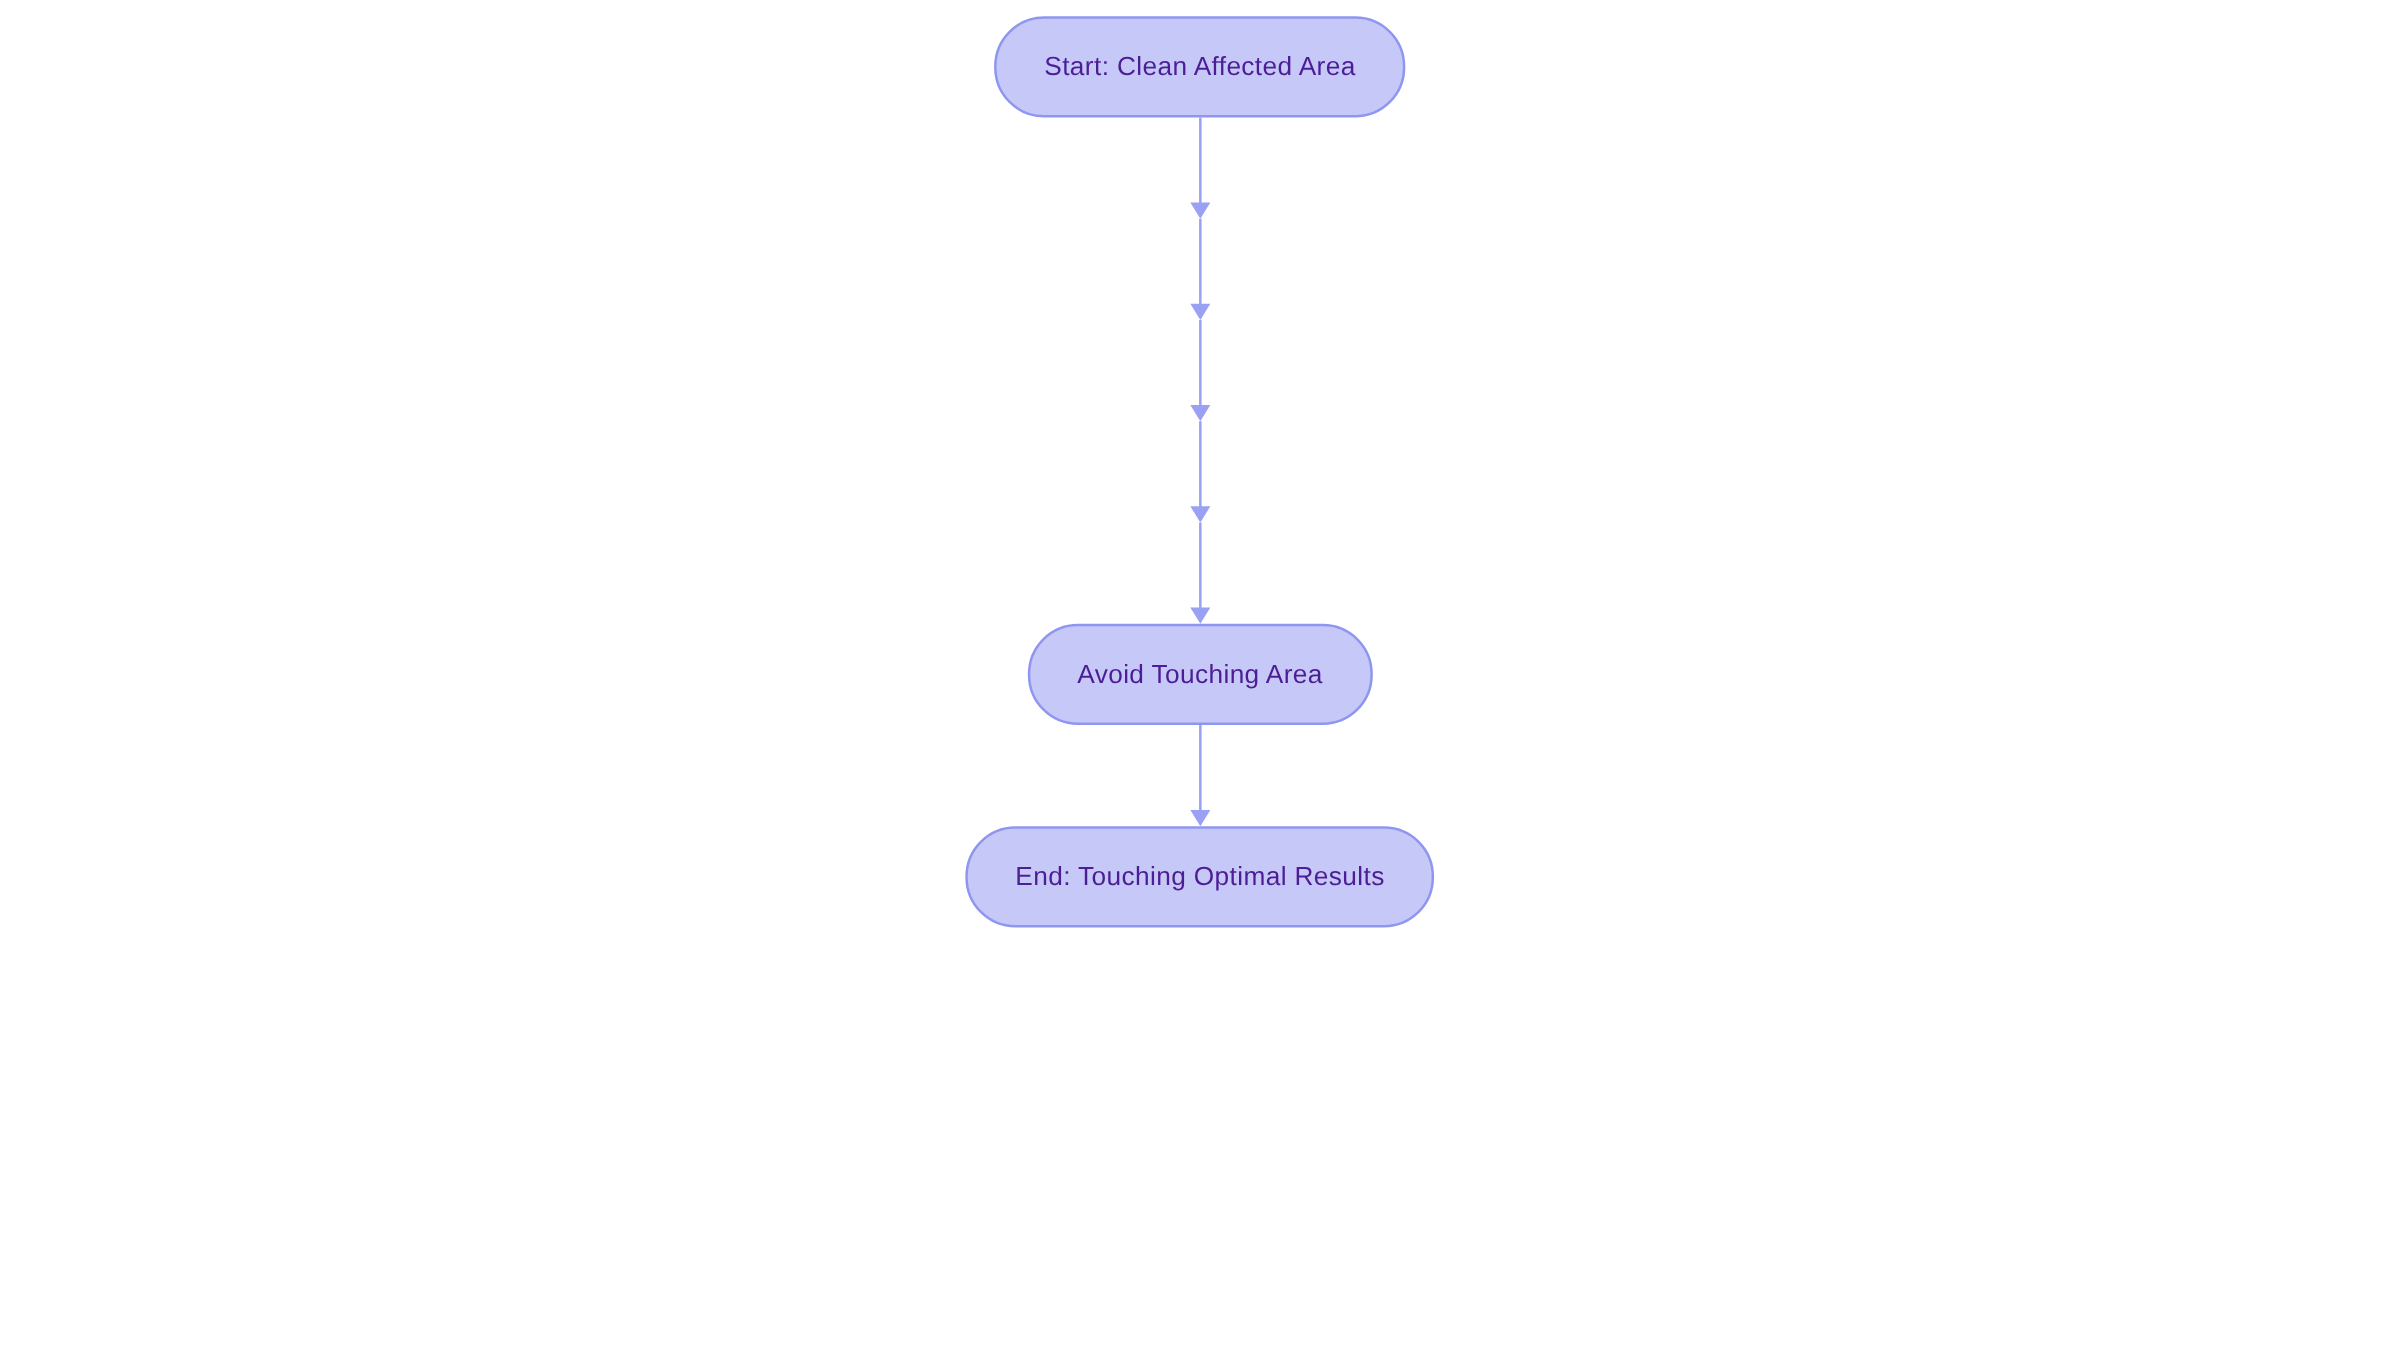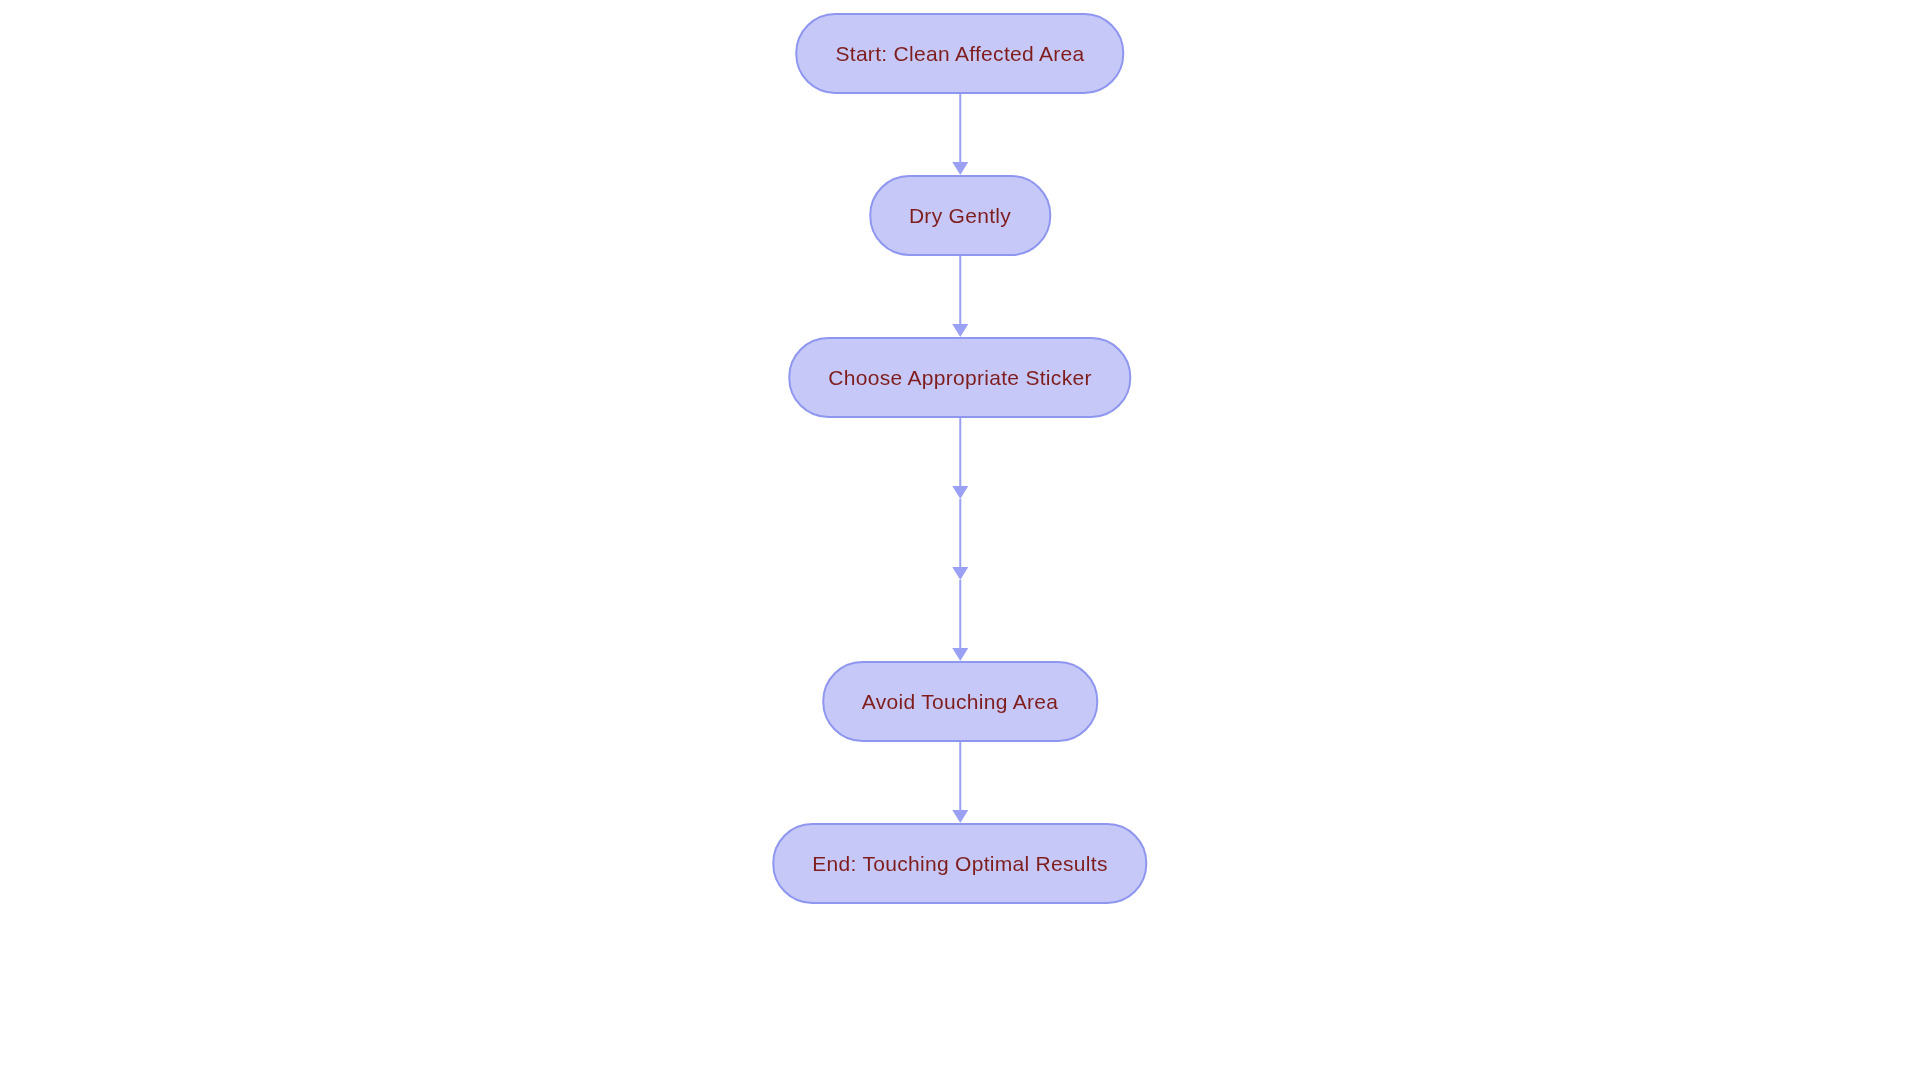--- a/index.html
+++ b/index.html
@@ -32,21 +32,21 @@
     border: 2px solid #8f96f0;
     display: flex;
     align-items: center;
     justify-content: center;
     padding: 0 38px;
     white-space: nowrap;
   }
   .node .label {
     font-size: 21px;
     letter-spacing: 0.3px;
-    color: #7f1d1d;
+    color: #4c1d95;
   }
   .connector {
     height: 81px;
     display: flex;
     flex-direction: column;
     align-items: center;
   }
   .connector .line {
     width: 2px;
     flex: 1 1 auto;
@@ -69,32 +69,26 @@
 
     <div class="node">
       <span class="label">Start: Clean Affected Area</span>
     </div>
 
     <div class="connector">
       <div class="line"></div>
       <div class="head"></div>
     </div>
 
-    <div class="node">
-      <span class="label">Dry Gently</span>
-    </div>
 
     <div class="connector">
       <div class="line"></div>
       <div class="head"></div>
     </div>
 
-    <div class="node">
-      <span class="label">Choose Appropriate Sticker</span>
-    </div>
 
     <div class="connector">
       <div class="line"></div>
       <div class="head"></div>
     </div>
 
 
     <div class="connector">
       <div class="line"></div>
       <div class="head"></div>

